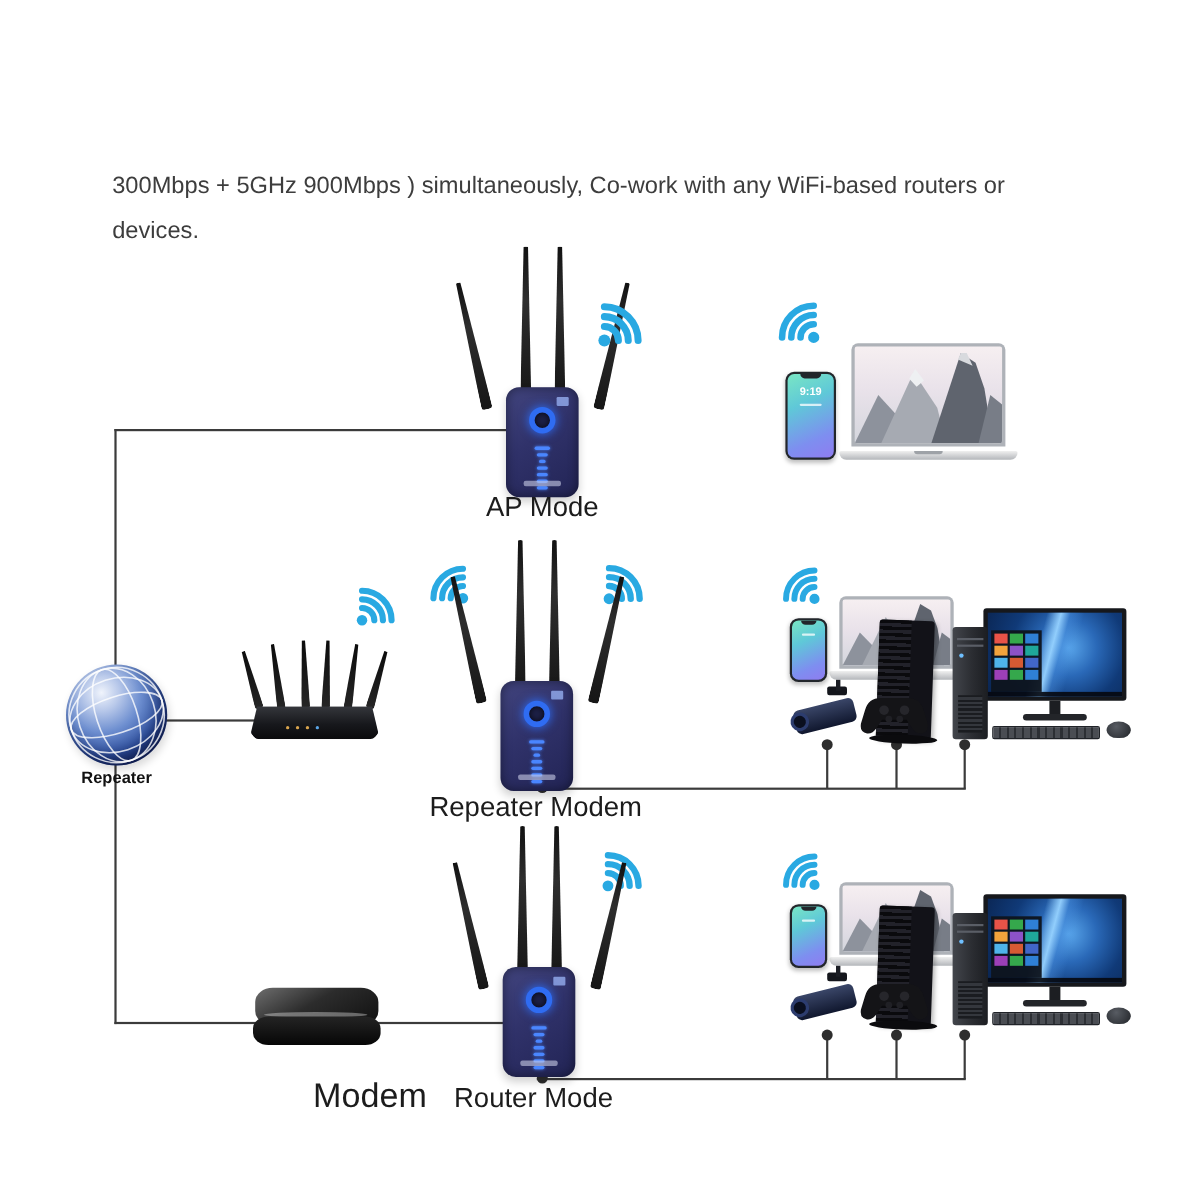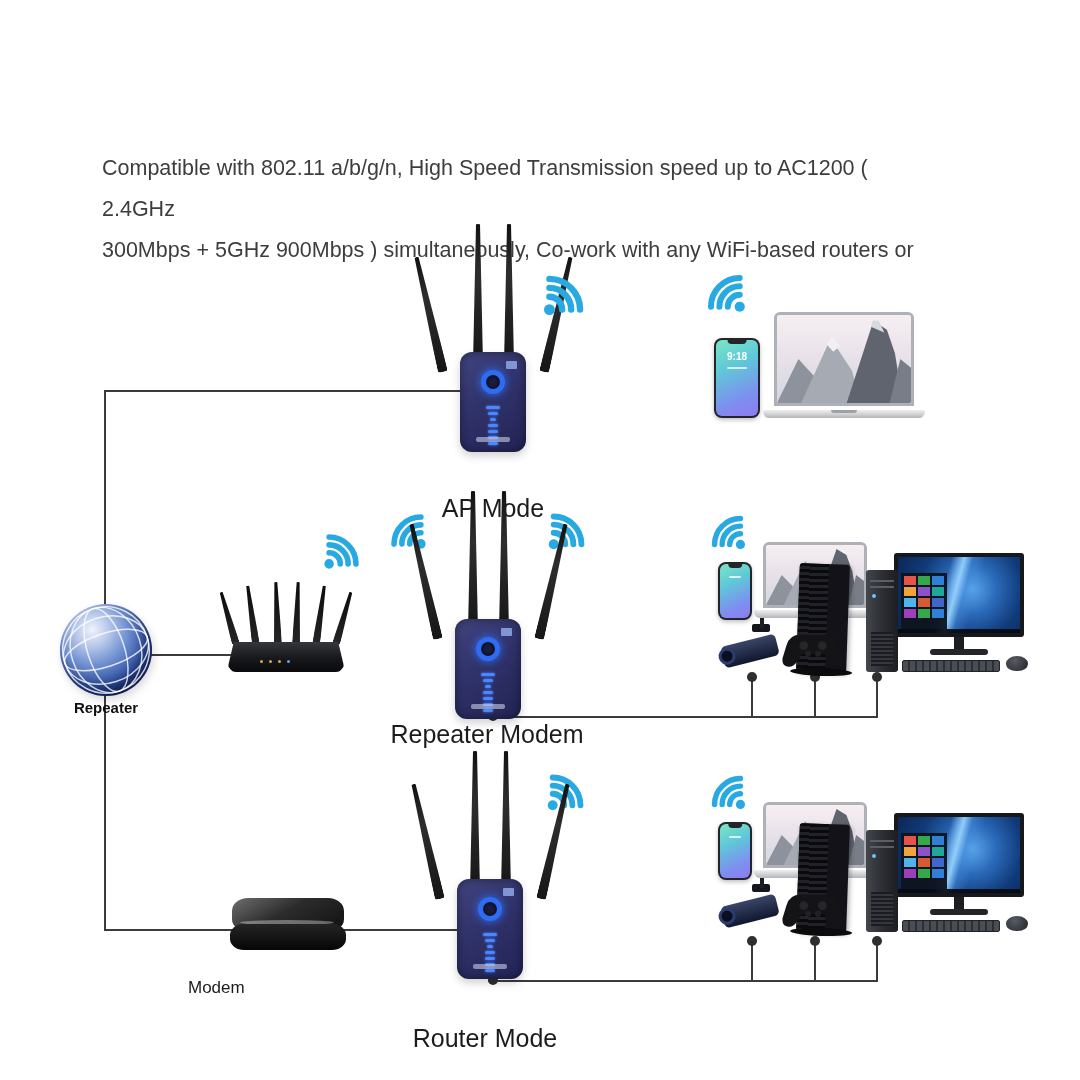--- a/index.html
+++ b/index.html
@@ -6,21 +6,21 @@
   #canvas{position:relative;width:1080px;height:1080px;background:#fff;overflow:hidden;
           font-family:"Liberation Sans",sans-serif;}
   #canvas *{box-sizing:border-box;}
 
   
   .title{position:absolute;left:102px;top:86px;font-size:42px;font-weight:700;
          letter-spacing:1px;color:var(--c-ink,#161616);}
   .desc{position:absolute;left:102px;top:148px;width:840px;font-size:21.5px;
         line-height:41px;color:var(--c-text,#3d3d3d);}
   .mode-label{position:absolute;font-size:25px;color:#1c1c1c;text-align:center;width:300px;}
-  .small-label{position:absolute;font-size:17px;color:#1c1c1c;text-align:left;width:200px;}
+  .small-label{position:absolute;font-size:31px;color:#1c1c1c;text-align:right;width:200px;}
   .globe-label{position:absolute;left:48px;top:699px;width:116px;text-align:center;
                font-size:15px;font-weight:700;color:#111;}
 
   
   .wire{position:absolute;background:var(--c-line,#3b3b3b);}
   .node{position:absolute;width:10px;height:10px;border-radius:50%;background:#2e2e2e;}
 
   
   .wifi{position:absolute;overflow:visible;}
   .wifi path{fill:none;stroke:var(--c-wifi,#29a9e2);stroke-width:10;stroke-linecap:round;}
@@ -149,22 +149,22 @@
          background:radial-gradient(circle at 40% 30%,#585c63,#2c2f34 80%);}
 
   .cluster{position:absolute;width:350px;height:190px;}
 </style>
 </head>
 <body>
 
 <div id="canvas">
 
   <div class="desc">
-    <div>Compatible with 802.11 a/b/g/n, High Speed Transmission speed up to AC1200 ( 2.4GHz</div>
     <div>300Mbps + 5GHz 900Mbps ) simultaneously, Co-work with any WiFi-based routers or</div>
+    <div>devices.</div>
   </div>
 
   <div class="wire" style="left:104px;top:390px;width:356px;height:2px;"></div>
   <div class="wire" style="left:104px;top:390px;width:2px;height:220px;"></div>
   <div class="wire" style="left:146px;top:654px;width:88px;height:2px;"></div>
   <div class="wire" style="left:104px;top:694px;width:2px;height:237px;"></div>
   <div class="wire" style="left:104px;top:929px;width:356px;height:2px;"></div>
   <div class="wire" style="left:488px;top:716px;width:390px;height:2px;"></div>
   <div class="wire" style="left:751px;top:677px;width:2px;height:40px;"></div>
   <div class="wire" style="left:814px;top:677px;width:2px;height:40px;"></div>
@@ -209,39 +209,39 @@
           <i></i>
           <i></i>
           <i></i>
           <i></i>
           <i></i>
           <i></i>
         </div>
       <i class="ext-brand"></i>
     </div>
   </div>
-  <div class="mode-label" style="left:343px;top:447px;margin-top:47px;">AP Mode</div>
+  <div class="mode-label" style="left:343px;top:447px;">AP Mode</div>
 
   <svg class="wifi" viewBox="0 0 100 100" style="left:531px;top:264px;width:64px;height:64px;transform:rotate(45deg);">
     <path d="M35.9 65.9 A20 20 0 0 1 64.1 65.9"></path>
       <path d="M26 56 A34 34 0 0 1 74 56"></path>
     <path d="M16.1 46.1 A48 48 0 0 1 83.9 46.1"></path>
       <circle cx="50" cy="80" r="8.5"></circle>
   </svg>
   <svg class="wifi" viewBox="0 0 100 100" style="left:697px;top:264px;width:60px;height:60px;transform:rotate(-45deg);">
     <path d="M35.9 65.9 A20 20 0 0 1 64.1 65.9"></path>
       <path d="M26 56 A34 34 0 0 1 74 56"></path>
     <path d="M16.1 46.1 A48 48 0 0 1 83.9 46.1"></path>
       <circle cx="50" cy="80" r="8.5"></circle>
   </svg>
 
   <div class="phone" style="left:714px;top:338px;width:46px;height:80px;">
     <div class="ph-screen">
       <i class="ph-notch"></i>
-      <div class="ph-time">9:18</div>
+      <div class="ph-time">9:19</div>
       <i class="ph-sub"></i>
     </div>
   </div>
 
   <div class="laptop" style="left:763px;top:312px;width:162px;height:106px;">
     <div class="lap-screen" style="width:140px;height:94px;">
       <div class="lap-img">
         <svg viewBox="0 0 100 60" preserveAspectRatio="none">
           <polygon points="0,60 16,30 30,44 38,60" fill="#8d929c"></polygon>
           <polygon points="18,60 40,16 56,38 62,60" fill="#a6aab2"></polygon>
@@ -422,21 +422,21 @@
           <i></i>
           <i></i>
           <i></i>
           <i></i>
           <i></i>
           <i></i>
         </div>
       <i class="ext-brand"></i>
     </div>
   </div>
-  <div class="mode-label" style="left:335px;top:1024px;">Router Mode</div>
+  <div class="mode-label" style="left:335px;top:984px;">Router Mode</div>
 
   <div class="cluster" style="left:690px;top:758px;">
     <svg class="wifi" viewBox="0 0 100 100" style="left:12px;top:8px;width:54px;height:54px;transform:rotate(-45deg);z-index:2;">
       <path d="M35.9 65.9 A20 20 0 0 1 64.1 65.9"></path>
         <path d="M26 56 A34 34 0 0 1 74 56"></path>
       <path d="M16.1 46.1 A48 48 0 0 1 83.9 46.1"></path>
         <circle cx="50" cy="80" r="8.5"></circle>
     </svg>
     <div class="laptop" style="left:64px;top:44px;width:122px;height:76px;z-index:1;">
       <div class="lap-screen" style="width:104px;height:66px;">

